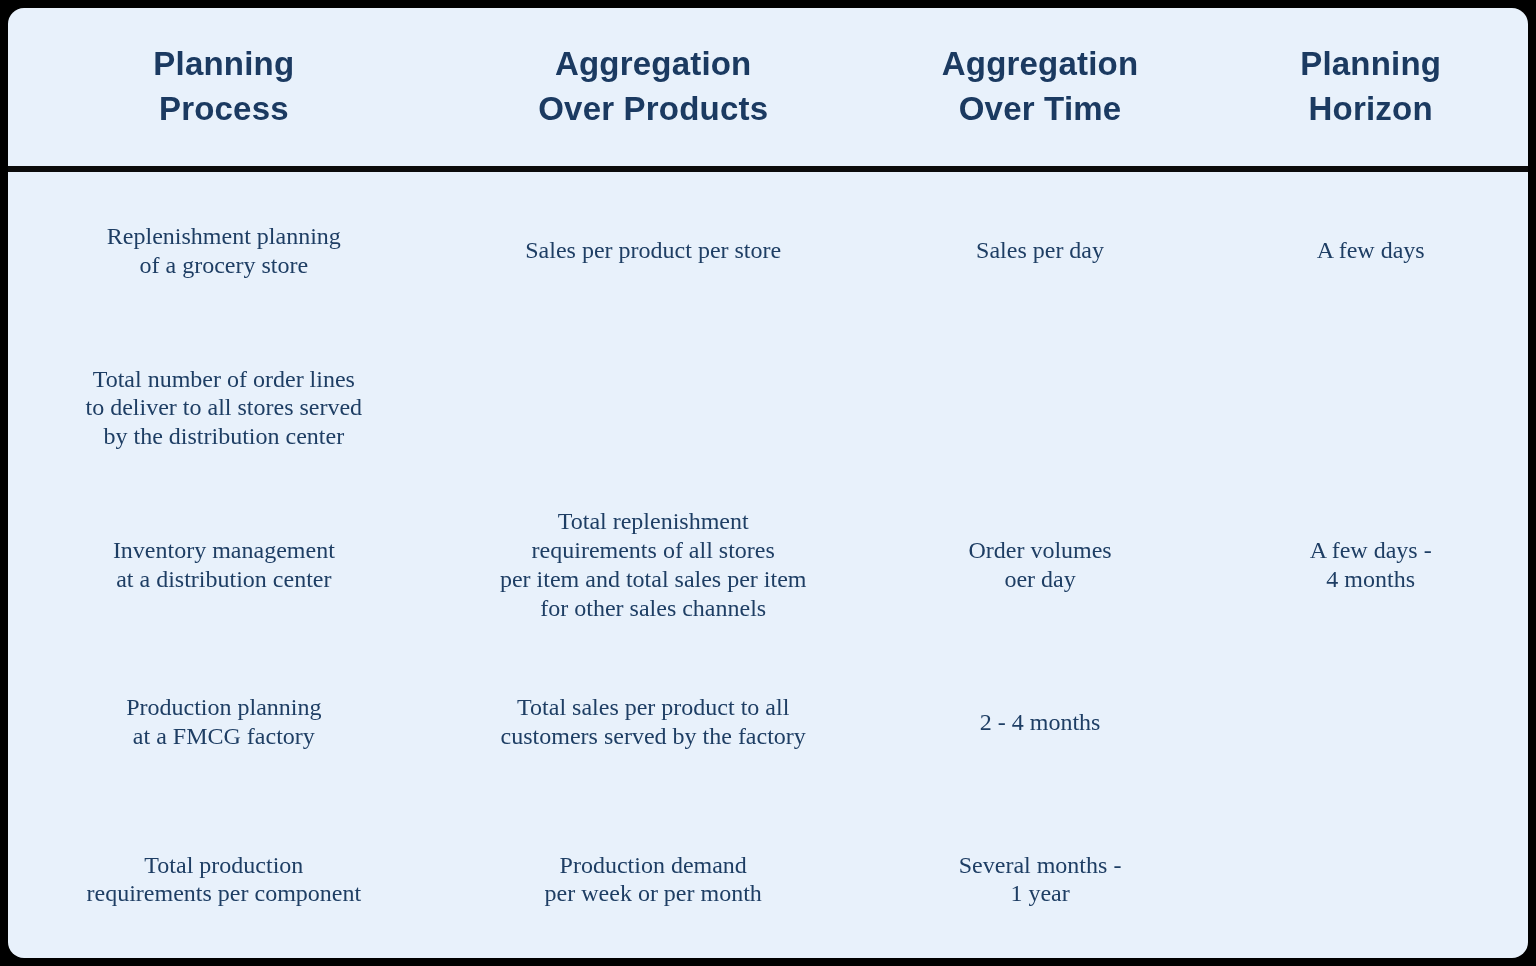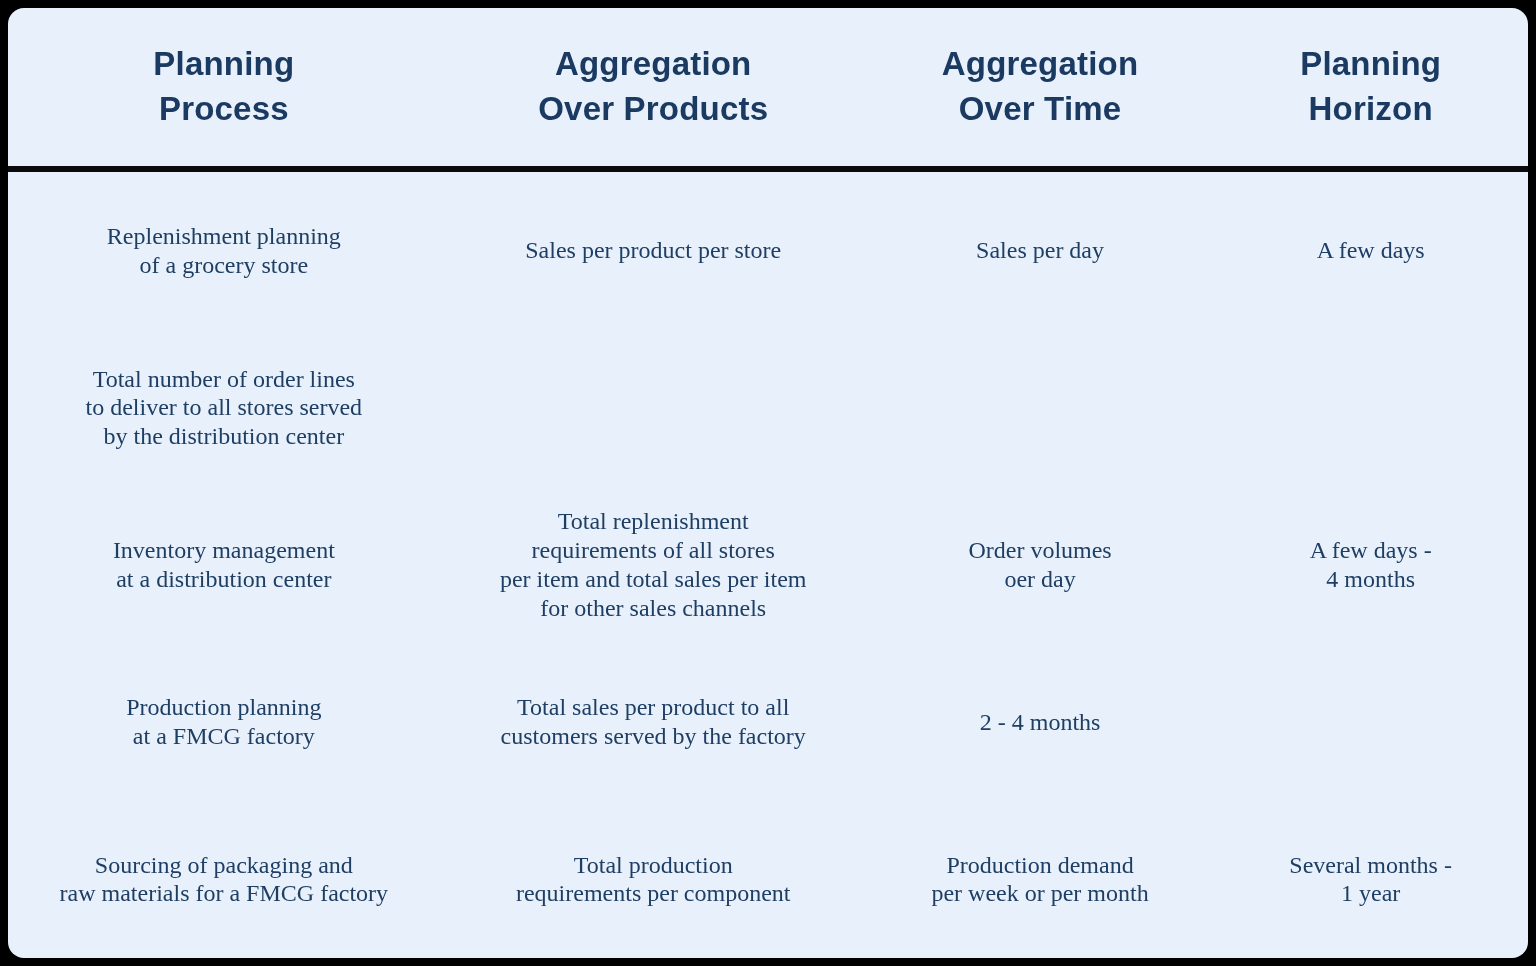--- a/index.html
+++ b/index.html
@@ -112,22 +112,20 @@
 
     <div class="table-row">
       <div class="cell">Production planning
 at a FMCG factory</div>
       <div class="cell">Total sales per product to all
 customers served by the factory</div>
       <div class="cell">2 - 4 months</div>
     </div>
 
     <div class="table-row">
-      <div class="cell">Sourcing of packaging and
-raw materials for a FMCG factory</div>
       <div class="cell">Total production
 requirements per component</div>
       <div class="cell">Production demand
 per week or per month</div>
       <div class="cell">Several months -
 1 year</div>
     </div>
 
   </div>
 </div>

